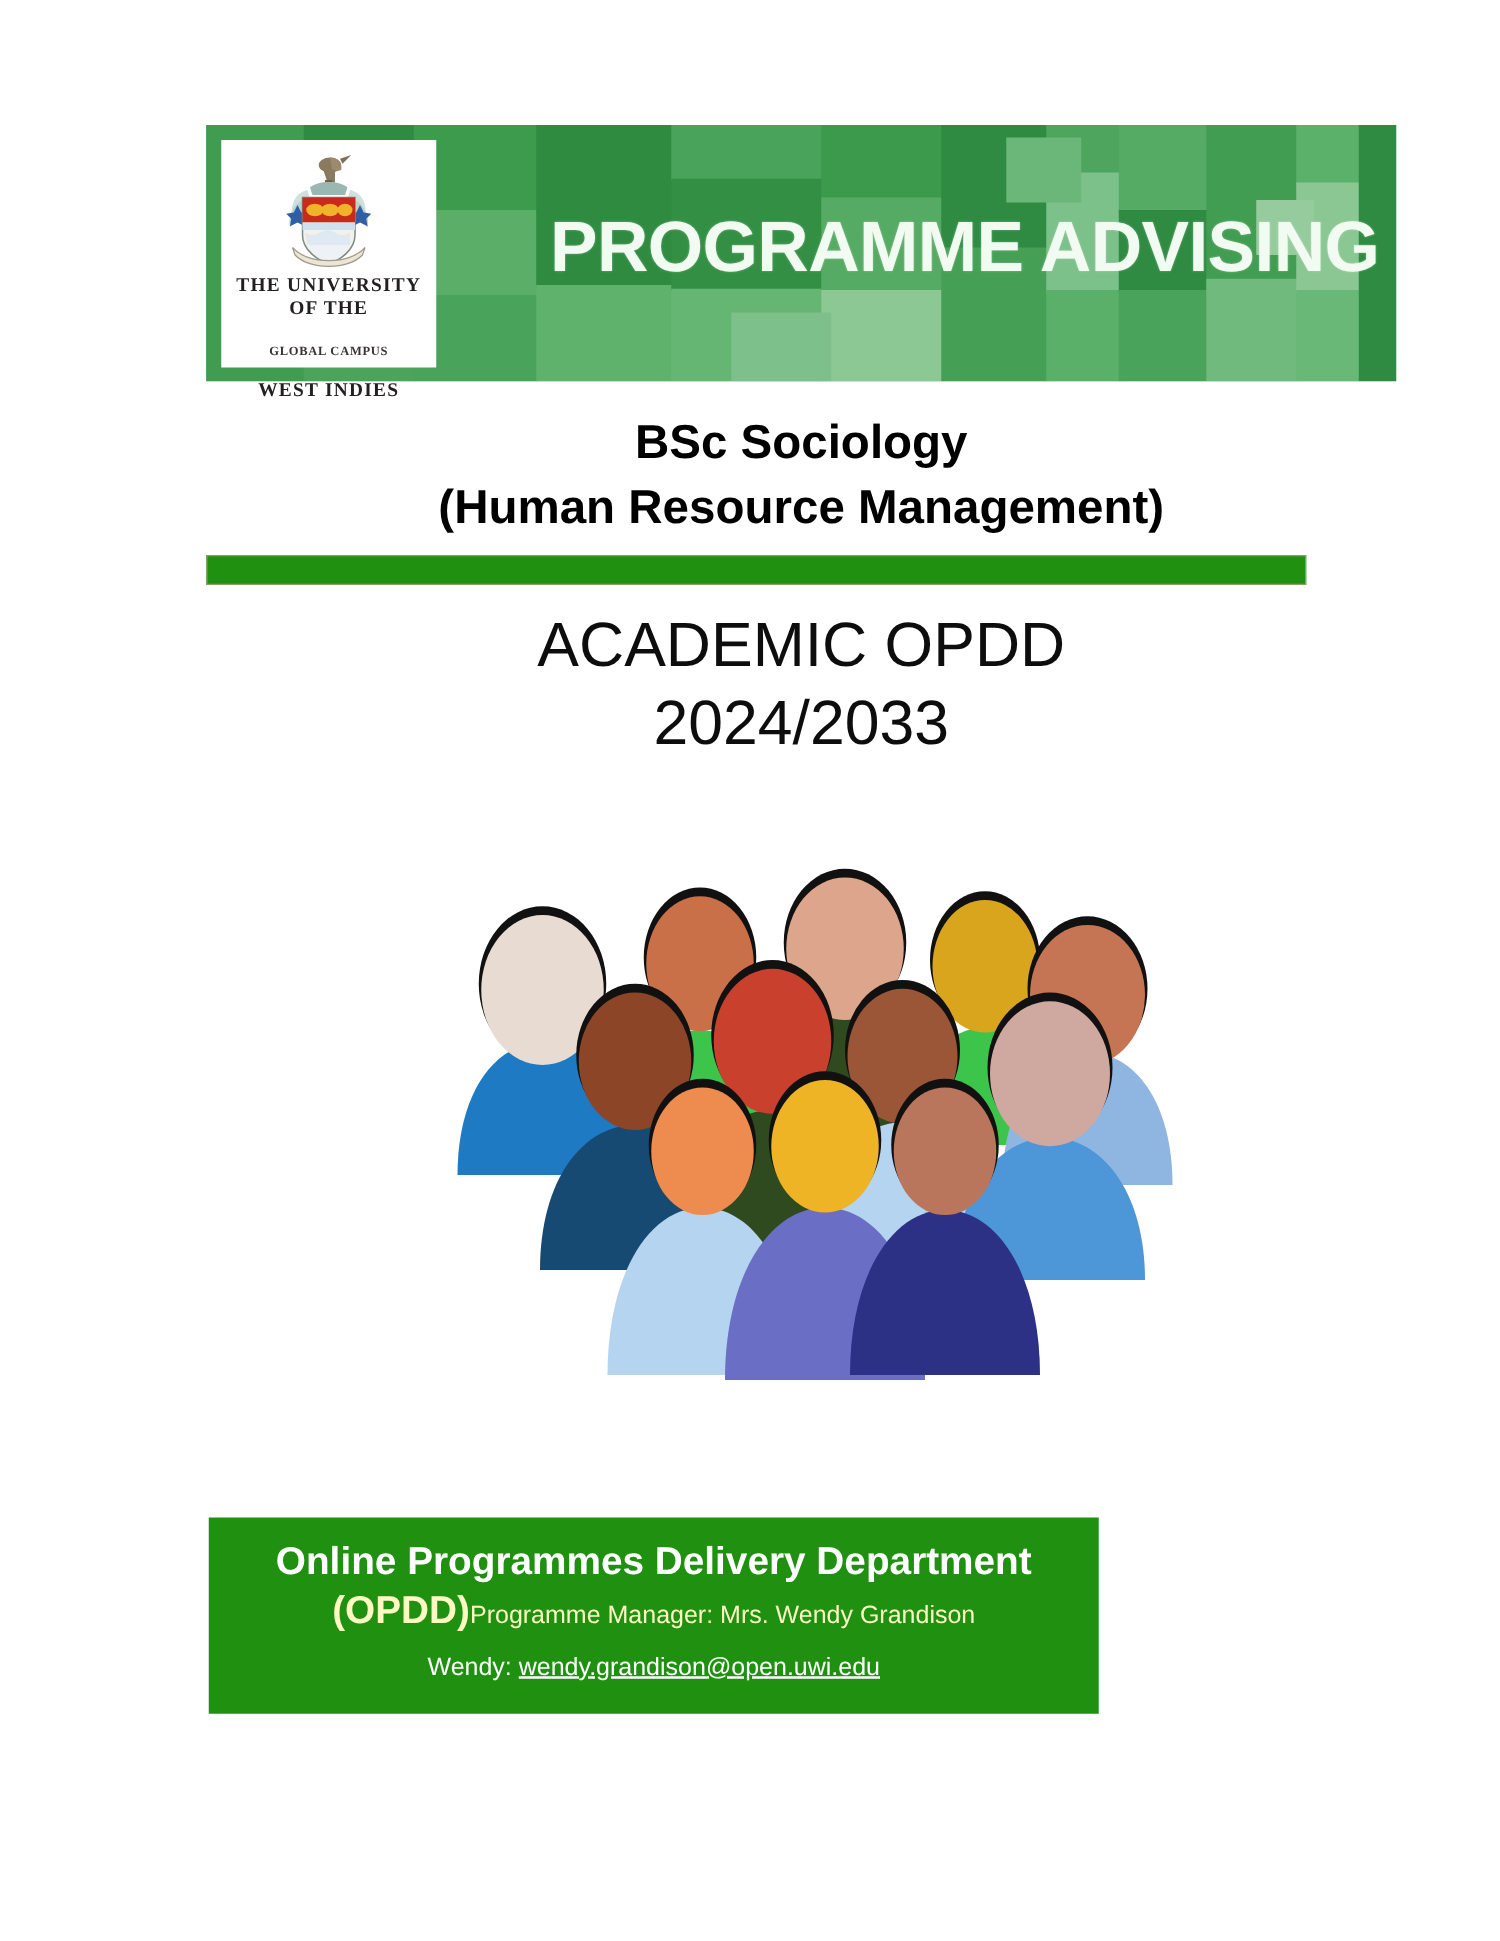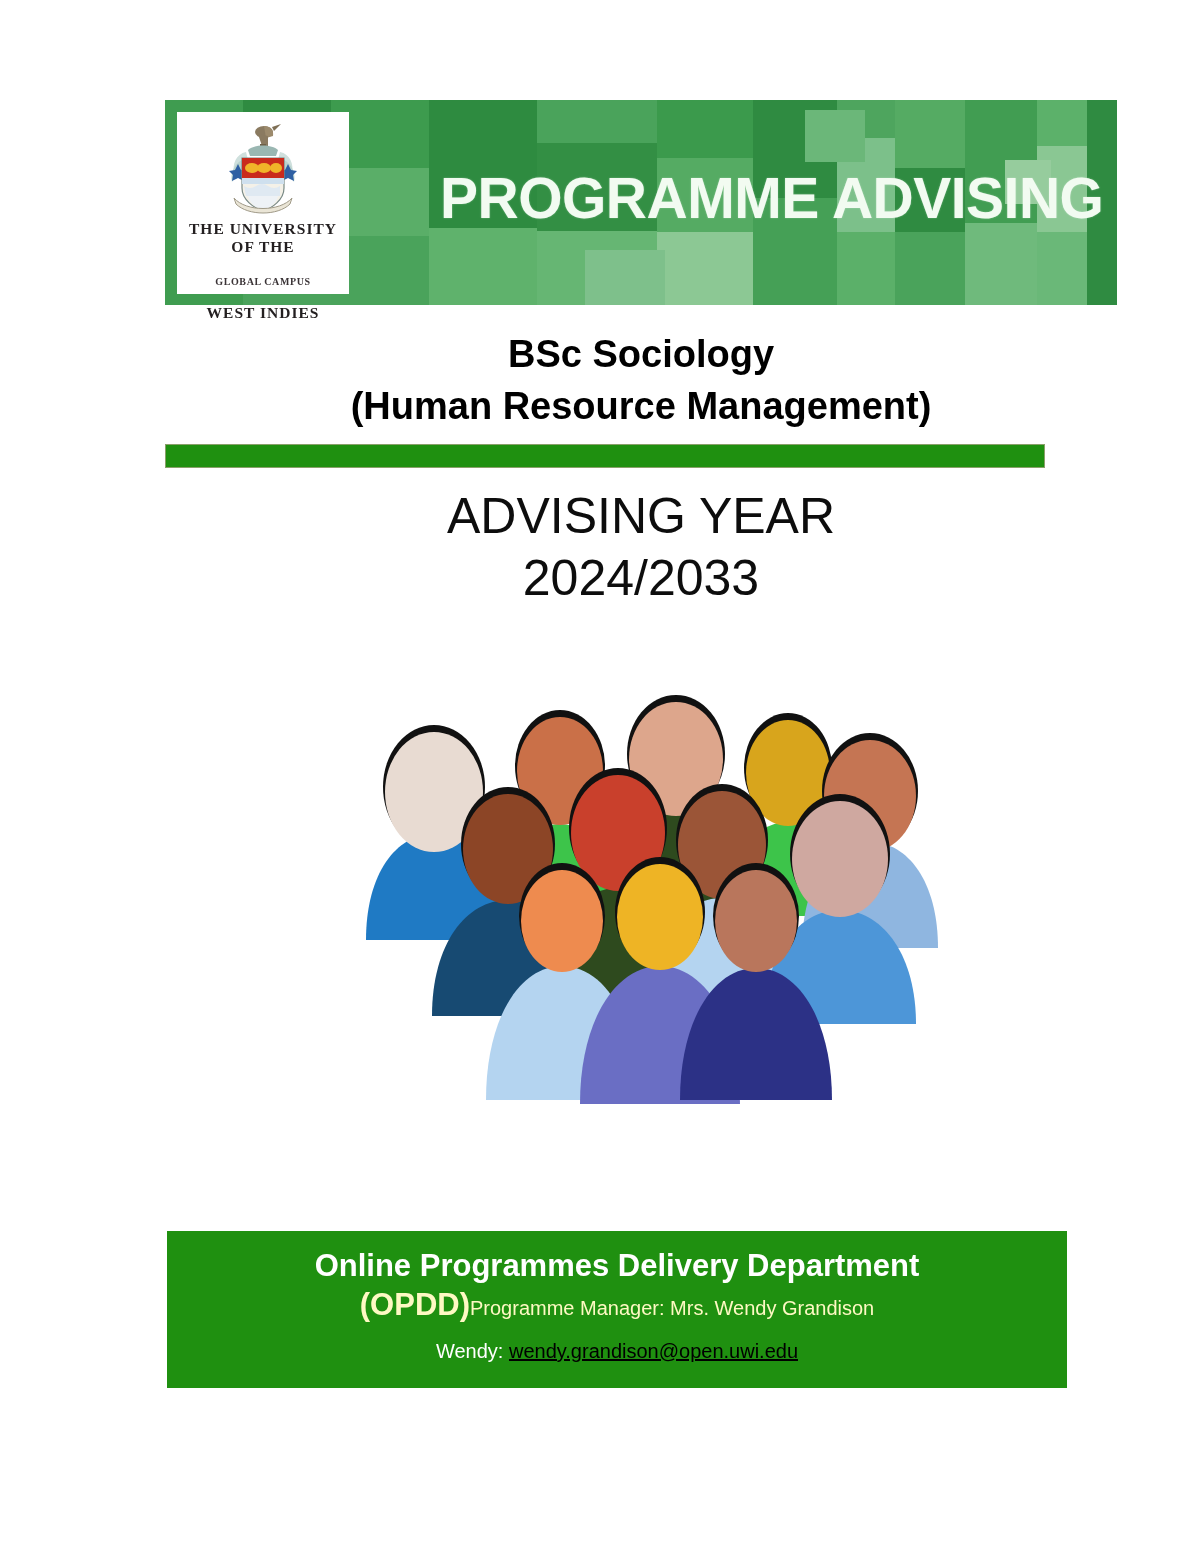--- a/index.html
+++ b/index.html
@@ -136,25 +136,24 @@
     width: 594px;
     height: 470px;
   }
   .crowd svg { display: block; width: 100%; height: 100%; }
 
   
   .footer {
     position: absolute;
     left: 167px;
     top: 1214px;
-    width: 900px;
+    width: 712px;
     height: 157px;
     background: #1f9010;
     box-sizing: border-box;
-    margin-top: 17px;
   }
   .f-line1 {
     position: absolute;
     left: 0; right: 0;
     top: 15px;
     text-align: center;
     color: #ffffff;
     font-size: 31px;
     font-weight: bold;
     line-height: 40px;
@@ -174,21 +173,21 @@
     position: absolute;
     left: 0; right: 0;
     top: 106px;
     text-align: center;
     color: #ffffff;
     font-size: 20px;
     line-height: 28px;
     white-space: nowrap;
   }
   .f-mail-link {
-    color: #000000;
+    color: #ffffff;
     text-decoration: underline;
     cursor: pointer;
   }
 </style>
 </head>
 <body>
 
 <div class="page">
 
   <div class="banner">
@@ -268,21 +267,21 @@
   </div>
 
   <div class="prog-title">
     <div>BSc Sociology</div>
     <div>(Human Resource Management)</div>
   </div>
 
   <div class="divider"></div>
 
   <div class="acad">
-    <div>ADVISING YEAR</div>
+    <div>ACADEMIC OPDD</div>
     <div>2024/2033</div>
   </div>
 
   <div class="crowd">
     <svg viewBox="0 0 594 470">
       <defs>
         
       </defs>
 
       <path d="M16 292 C16 226 46 186 84 186 C122 186 152 226 152 292 Z" fill="#1f7ac4"></path>

